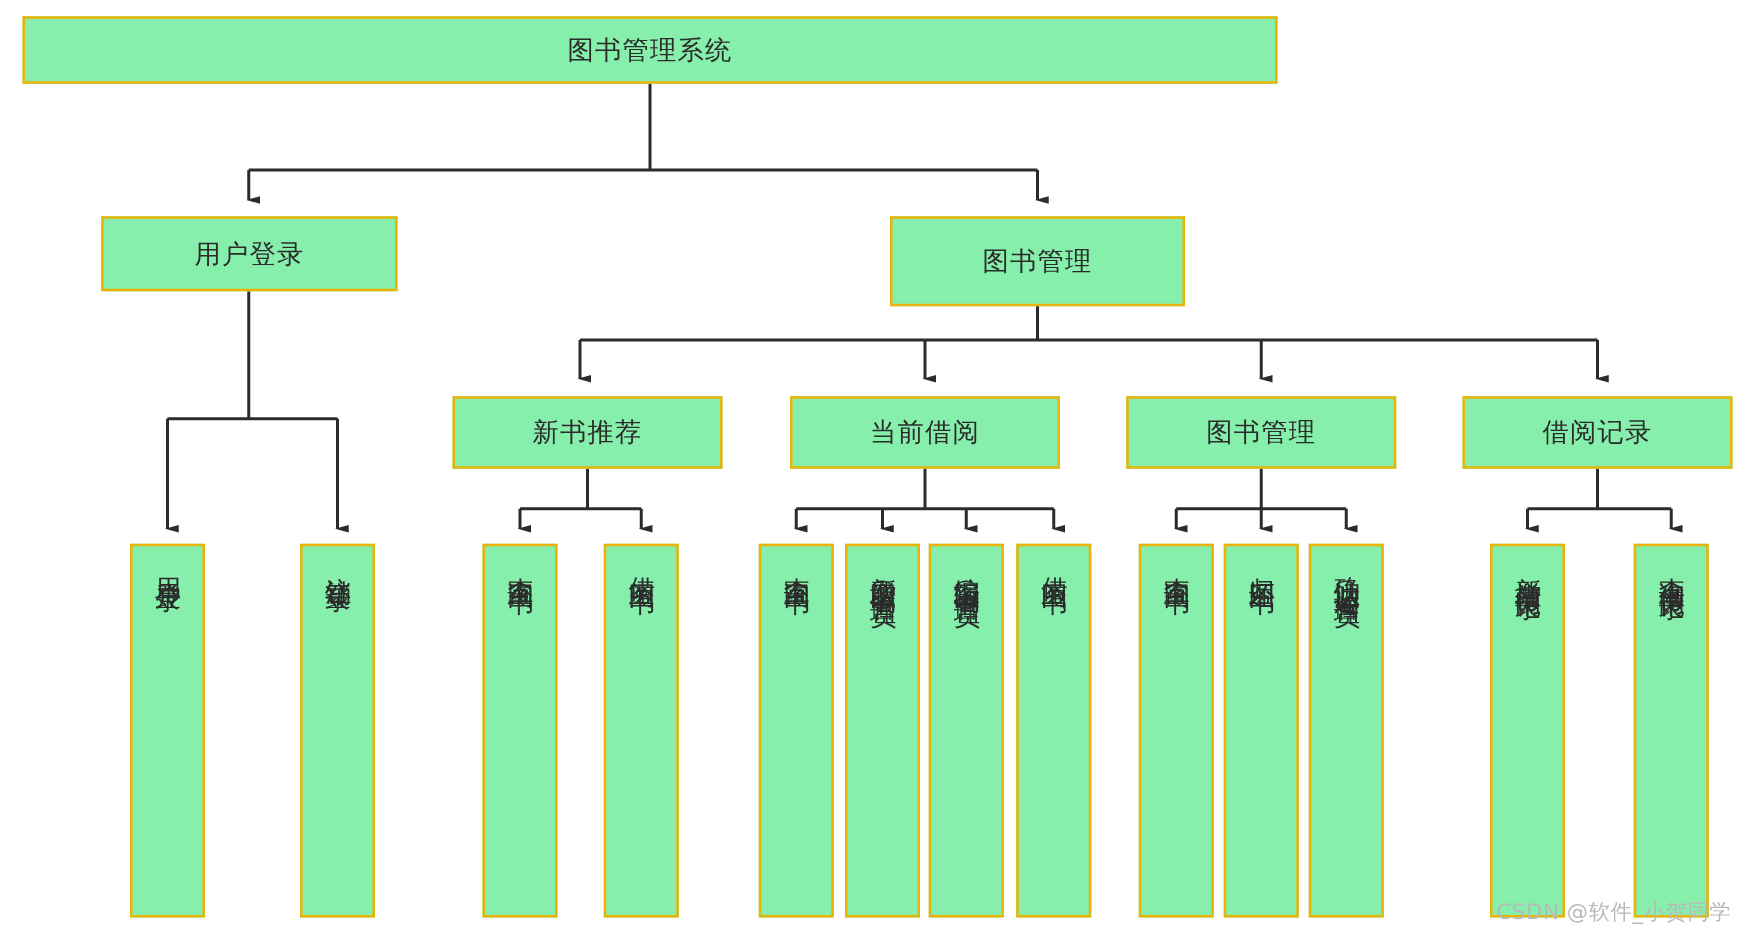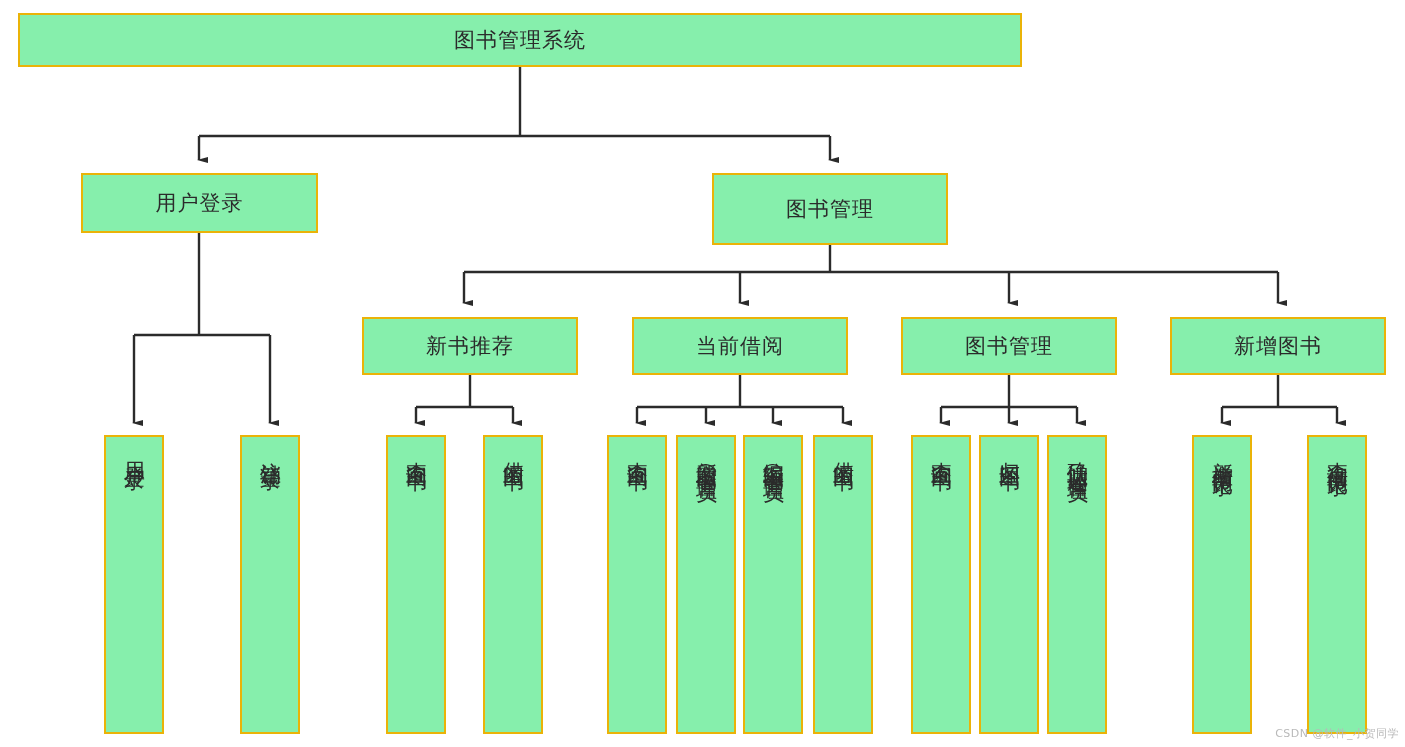--- a/index.html
+++ b/index.html
@@ -52,24 +52,24 @@
   .node.leaf .label {
     writing-mode: vertical-rl;
     text-orientation: upright;
     font-size: 21px;
     letter-spacing: 3px;
     line-height: 1;
     white-space: nowrap;
   }
   .watermark {
     position: absolute;
-    right: 6px;
+    right: 20px;
     bottom: 6px;
     color: #b9b9b9;
-    font-size: 11px;
+    font-size: 17px;
     letter-spacing: 0.5px;
     white-space: nowrap;
   }
 </style>
 </head>
 <body>
 
 <div id="canvas">
 
   <svg class="wires" viewBox="0 0 1405 747">
@@ -140,21 +140,21 @@
 
   <div class="node" style="left:632px; top:317px; width:216px; height:58px;">
     <span class="label">当前借阅</span>
   </div>
 
   <div class="node" style="left:901px; top:317px; width:216px; height:58px;">
     <span class="label">图书管理</span>
   </div>
 
   <div class="node" style="left:1170px; top:317px; width:216px; height:58px;">
-    <span class="label">新增图书</span>
+    <span class="label">借阅记录</span>
   </div>
 
   <div class="node leaf" style="left:104px; top:435px; width:60px; height:299px;">
     <span class="label">用户登录</span>
   </div>
 
   <div class="node leaf" style="left:240px; top:435px; width:60px; height:299px;">
     <span class="label">注销登录</span>
   </div>
 

